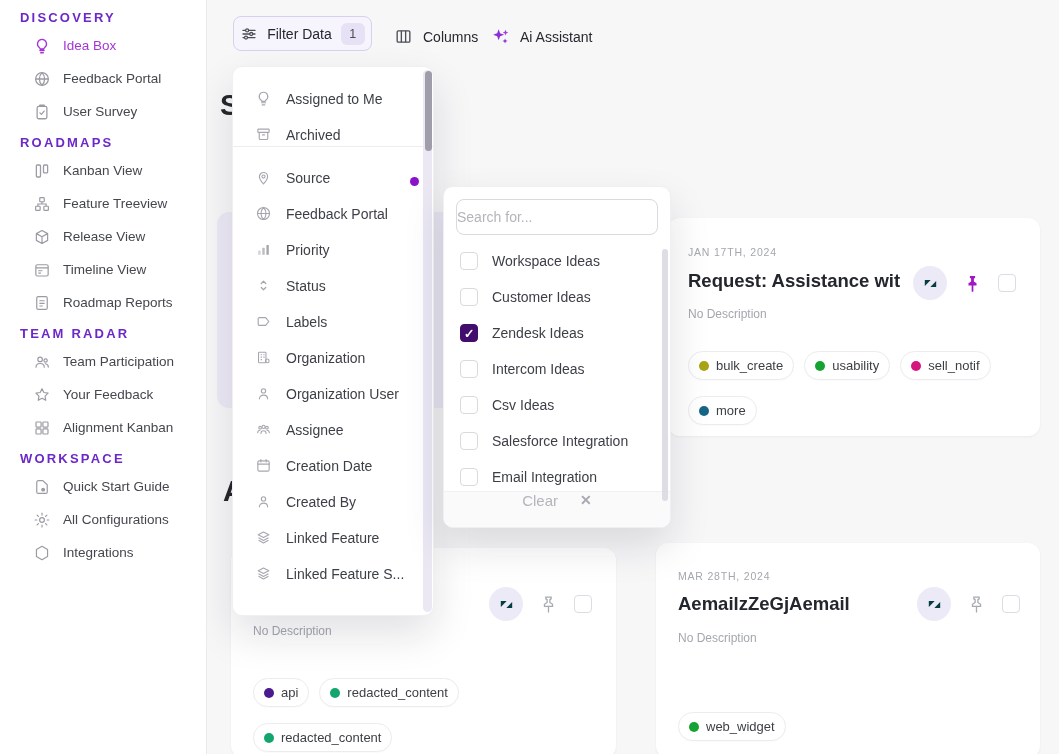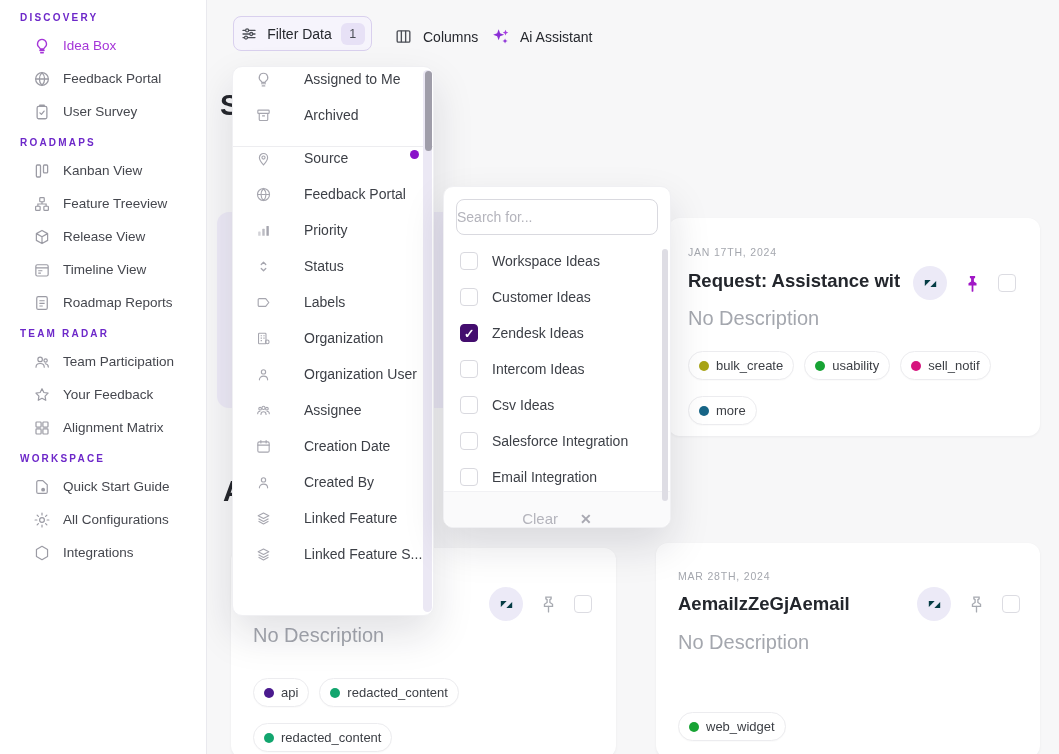--- a/index.html
+++ b/index.html
@@ -1,21 +1,21 @@
 <!DOCTYPE html>
 <html><head>
 <meta charset="utf-8">
 <style>
 *{margin:0;padding:0;box-sizing:border-box}
 html,body{width:1059px;height:754px}
 body{position:relative;overflow:hidden;background:#f7f7f8;font-family:"Liberation Sans",sans-serif;color:#3c3f46}
 svg{display:block}
 
 .sb{position:absolute;left:0;top:0;width:207px;height:754px;background:#fff;border-right:1px solid #e9e9ee;padding-top:7px;z-index:30}
-.sec-t{height:22px;line-height:22px;padding-left:20px;font-size:10px;font-weight:700;letter-spacing:2.2px;color:#6d28c9;margin-top:4px}
+.sec-t{height:22px;line-height:22px;padding-left:20px;font-size:13px;font-weight:700;letter-spacing:2.2px;color:#6d28c9;margin-top:4px}
 .sec:first-child .sec-t{margin-top:0}
 .si{height:33px;display:flex;align-items:center;gap:12px;padding-left:33px;color:#45474e;cursor:pointer}
 .si .ic{color:#9b9ba4;display:flex;flex:none}
 .si .lb{font-size:13.5px;white-space:nowrap}
 .si.act{color:#a535d8}.si.act .ic{color:#a535d8}
 
 .btn{display:flex;align-items:center;z-index:4;cursor:pointer}
 .btn-filter{position:absolute;left:233px;top:16px;width:139px;height:35px;background:#f6f4fc;border:1px solid #d9d0ee;border-radius:8px;justify-content:center;gap:9px}
 .badge{min-width:24px;height:22px;background:#e7e1f6;border-radius:6px;display:flex;align-items:center;justify-content:center;font-size:12.5px;color:#4a4d55;font-weight:500;padding:0 3px}
 .btn-cols{position:absolute;left:394px;top:16px;height:41px;gap:10px}
@@ -36,52 +36,52 @@
 .ctitle{position:absolute;left:20px;font-size:18.5px;font-weight:600;color:#23262c;white-space:nowrap;overflow:hidden}
 .c1 .cdate{top:28px}.c1 .ctitle{top:52px;max-width:212px}
 .c3 .cdate{top:27px;left:22px}.c3 .ctitle{top:50px;left:22px;max-width:235px}
 .cluster{position:absolute;display:flex;align-items:center;gap:15px}
 .c1 .cluster{top:48px;right:24px}
 .c2 .cluster{top:39px;right:24px}
 .c3 .cluster{top:44px;right:20px}
 .av{width:34px;height:34px;border-radius:50%;background:#eceaf7;display:flex;align-items:center;justify-content:center;flex:none}
 .ckb{width:18px;height:18px;border:1.5px solid #dcdce2;border-radius:4px;background:#fff;flex:none;cursor:pointer}
 .pinw{display:flex;cursor:pointer}
-.cdesc{position:absolute;font-size:20px;color:#a4a7ae;white-space:nowrap}
+.cdesc{position:absolute;font-size:12px;color:#a4a7ae;white-space:nowrap}
 .c1 .cdesc{left:20px;top:89px}
 .c2 .cdesc{left:22px;top:76px}
 .c3 .cdesc{left:22px;top:88px}
 .tags{position:absolute;display:flex;flex-wrap:wrap;gap:8px 10px;align-items:flex-start}
 .c1 .tags{left:20px;top:133px;width:340px}
 .c2 .tags{left:22px;top:130px;width:345px}
 .c3 .tags{left:22px;top:169px;width:345px}
 .pill{height:29px;background:#fff;border:1px solid #ececef;border-radius:15px;display:flex;align-items:center;gap:7px;padding:0 10px;box-shadow:0 1px 1px rgba(0,0,0,.02);cursor:pointer}
 .dot{width:10px;height:10px;border-radius:50%;flex:none}
 .pill .pl{font-size:13px;color:#3c3f45;font-weight:500;white-space:nowrap}
 .brk{width:100%;height:0}
 
 .dd{position:absolute;left:232px;top:66px;width:202px;height:550px;background:#fff;border-radius:10px;border:1px solid #f0f0f3;box-shadow:0 18px 40px rgba(25,20,50,.13);z-index:10;padding:4px 0}
-.mi{height:36px;display:flex;align-items:flex-start;gap:32px;padding:0 14px 0 22px;cursor:pointer}
+.mi{height:36px;display:flex;align-items:flex-end;gap:14px;padding:0 14px 0 22px;cursor:pointer}
 .mi .ic{color:#a6a6af;display:flex;flex:none}
 .mi .lb{font-size:14px;color:#3c3f46;white-space:nowrap}
 .mi .adot{margin-left:auto;width:9px;height:9px;border-radius:50%;flex:none}
 .mdiv{height:1px;background:#ededf0;margin:3px 0}
 .ddtrack{position:absolute;right:1px;top:3px;bottom:3px;width:9px;background:#ebe8f4;border-radius:5px;cursor:pointer}
 .ddthumb{position:absolute;right:1px;top:4px;width:7px;height:80px;background:#9f9da9;border-radius:4px;cursor:pointer}
 
 .sm{position:absolute;left:443px;top:186px;width:228px;height:342px;background:#fff;border-radius:10px;border:1px solid #f0f0f3;box-shadow:0 18px 40px rgba(25,20,50,.13);z-index:20}
 .srch{margin:12px 12px 8px;height:36px;border:1px solid #d9d9df;border-radius:8px;display:flex;align-items:center;padding:0 0;background:#fff}
 .srch input{border:0;outline:0;width:100%;font-family:"Liberation Sans",sans-serif;font-size:14px;color:#3c3f46;background:transparent}
 .srch input::placeholder{color:#b4b4bc}
 .opt{height:36px;display:flex;align-items:center;gap:14px;padding:0 16px;cursor:pointer}
 .cb{width:18px;height:18px;border:1.5px solid #d9d9df;border-radius:4px;background:#fff;flex:none;position:relative;cursor:pointer}
 .cb.on{background:#430d6e;border-color:#430d6e}
 .cb.on::after{content:"✓";position:absolute;left:3px;top:0.5px;color:#fff;font-size:12.5px;font-weight:700}
 .opt .lb{font-size:14px;color:#3c3f46;white-space:nowrap}
-.smfoot{position:absolute;left:0;right:0;bottom:0;height:36px;background:#fafafb;border-top:1px solid #f1f1f4;border-radius:0 0 10px 10px;display:flex;align-items:flex-end;justify-content:center;gap:22px;color:#b4b4bc;cursor:pointer}
+.smfoot{position:absolute;left:0;right:0;bottom:0;height:36px;background:#fafafb;border-top:1px solid #f1f1f4;border-radius:0 0 10px 10px;display:flex;align-items:flex-start;justify-content:center;gap:22px;color:#b4b4bc;cursor:pointer}
 .smfoot .cl{font-size:15px}
 .smfoot .x{font-size:14px;font-weight:600;color:#a9a9b2}
 .smthumb{position:absolute;right:2px;top:62px;width:6px;height:252px;background:#dedde4;border-radius:3px;cursor:pointer}
 </style>
 </head>
 <body>
 
 <aside class="sb">
   <div class="sec">
     <div class="sec-t">DISCOVERY</div>
@@ -184,21 +184,21 @@
     </div>
     <div class="si">
       <span class="ic">
           <svg width="18" height="18" viewBox="0 0 24 24" fill="none" stroke="currentColor" stroke-width="1.6">
             <rect x="4" y="4" width="6.8" height="6.8" rx="1"></rect>
             <rect x="13.2" y="4" width="6.8" height="6.8" rx="1"></rect>
             <rect x="4" y="13.2" width="6.8" height="6.8" rx="1"></rect>
             <rect x="13.2" y="13.2" width="6.8" height="6.8" rx="1"></rect>
           </svg>
         </span>
-      <span class="lb">Alignment Matrix</span>
+      <span class="lb">Alignment Kanban</span>
     </div>
   </div>
   <div class="sec">
     <div class="sec-t">WORKSPACE</div>
     <div class="si">
       <span class="ic">
           <svg width="18" height="18" viewBox="0 0 24 24" fill="none" stroke="currentColor" stroke-width="1.6">
             <path d="M13 3.5H7a2 2 0 0 0-2 2v13a2 2 0 0 0 2 2h10a2 2 0 0 0 2-2V9l-6-5.5z"></path>
             <circle cx="13.5" cy="15.5" r="2.6" fill="currentColor" stroke="none"></circle>
           </svg>

